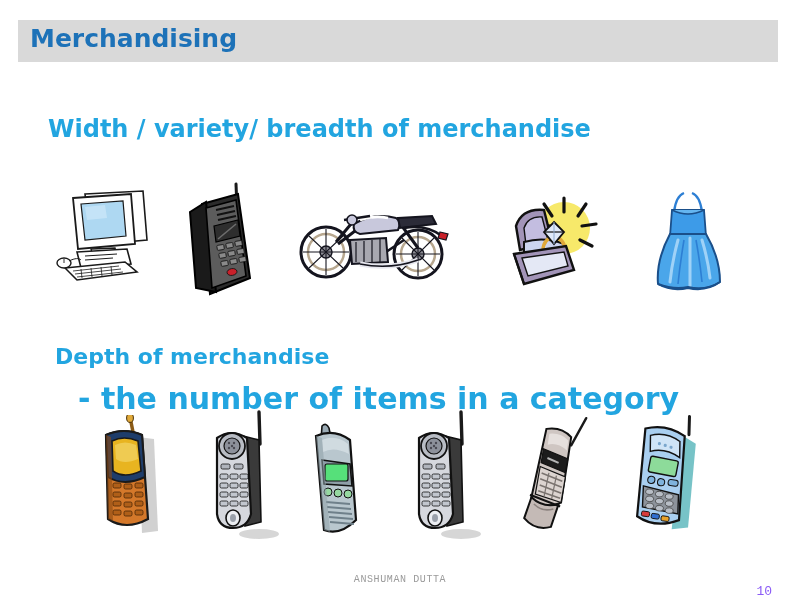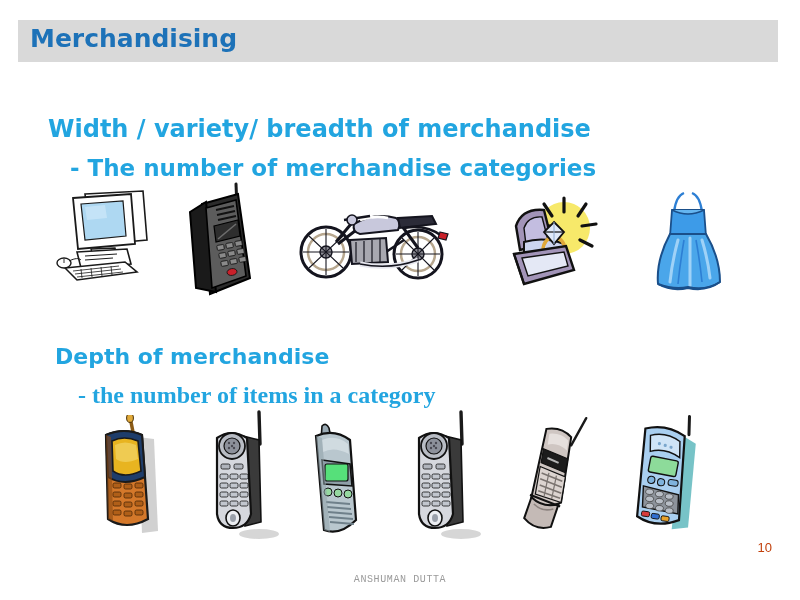--- a/index.html
+++ b/index.html
@@ -41,58 +41,57 @@
     position: absolute;
     color: #22a5e0;
     font-weight: bold;
     white-space: nowrap;
     line-height: 1.15;
     margin-top: 24px;
   }
   #w-head   { left: 48px;  top: 92px;  font-size: 24px; }
   #w-sub    { left: 70px;  top: 131px; font-size: 23px; }
   #d-head   { left: 55px;  top: 320px; font-size: 22px; }
-  #d-sub    { left: 78px;  top: 358px; font-size: 24px; font-family: Liberation Serif, serif; }
+  #d-sub    { left: 78px;  top: 358px; font-size: 30px; }
   #d-sub2   { left: 78px;  top: 389px; font-size: 22px; }
 
   
   #footer-name {
     position: absolute;
     left: 0;
     top: 574px;
     width: 800px;
     text-align: center;
     font-size: 10px;
     color: #9a9a9a;
     letter-spacing: 0.6px;
     font-family: Liberation Mono, monospace;
   }
   #footer-page {
     position: absolute;
     right: 28px;
-    top: 540px;
+    top: 584px;
     font-size: 13px;
-    color: #c2410c;
-    font-family: Liberation Sans, sans-serif;
+    color: #8b5cf6;
+    font-family: Liberation Mono, monospace;
   }
 
   
   .art { position: absolute; }
   .art svg { display: block; }
 </style>
 </head>
 <body>
 
 <div id="slide">
 
   <div id="title-band"></div>
   <div id="title-text">Merchandising</div>
 
   <div class="body-line" id="w-head">Width / variety/ breadth of merchandise</div>
-  <div class="body-line" id="w-sub">- The number of merchandise categories</div>
 
   <div class="body-line" id="d-head">Depth of merchandise</div>
   <div class="body-line" id="d-sub">- the number of items in a category</div>
 
   <div class="art" style="left:55px; top:188px;">
     <svg width="105" height="100" viewBox="0 0 105 100">
 
       <path d="M30 6 L88 3 L92 52 L36 57 Z" fill="#ffffff" stroke="#1a1a1a" stroke-width="1.6"></path>
 
       <path d="M18 10 L76 6 L80 56 L23 61 Z" fill="#ffffff" stroke="#1a1a1a" stroke-width="1.8"></path>

